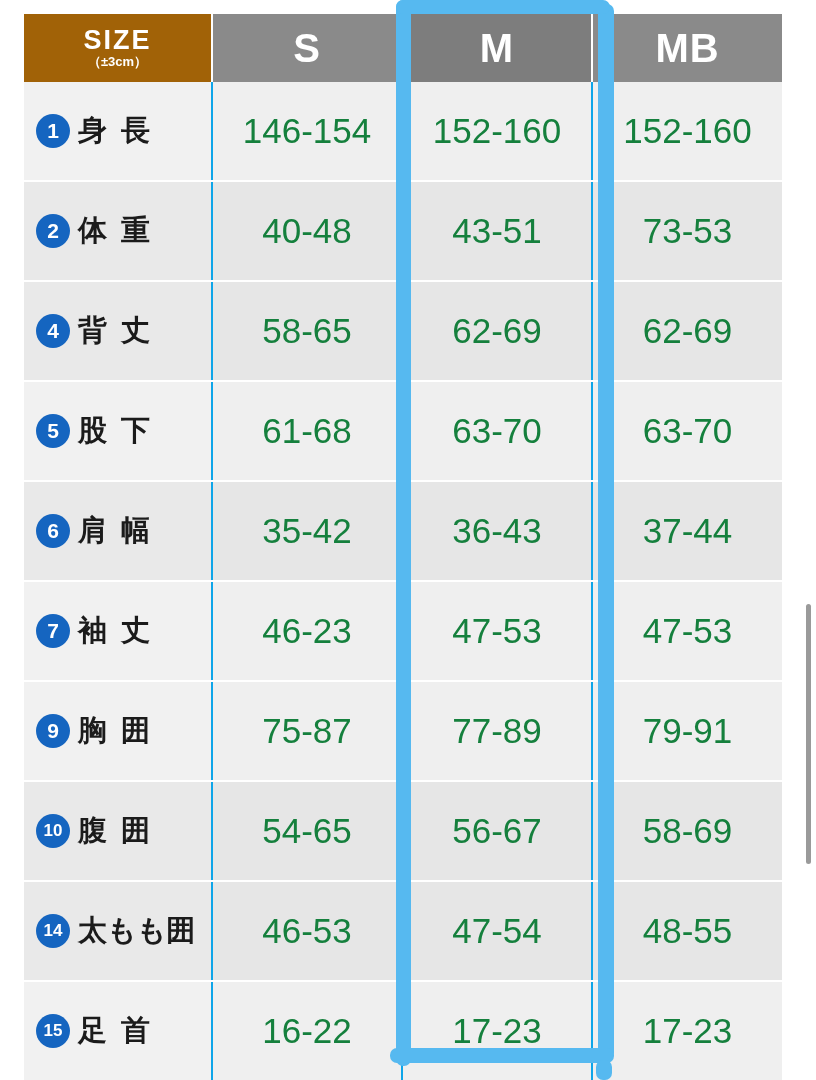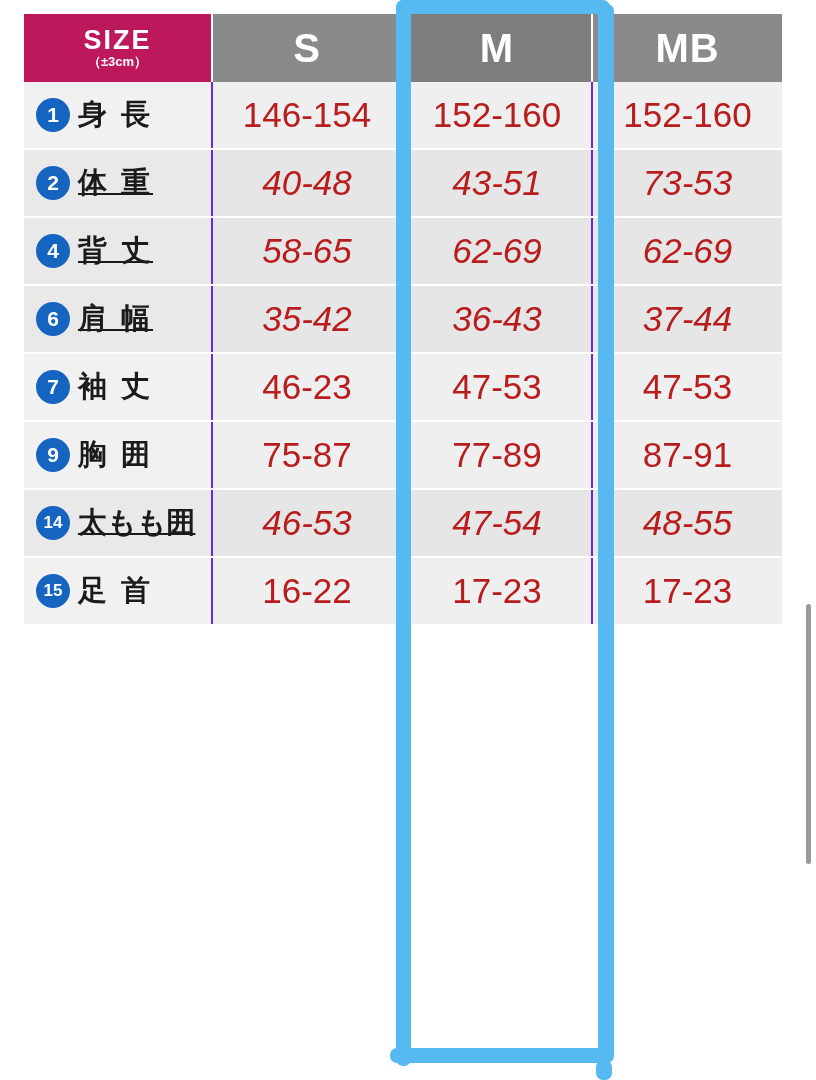--- a/index.html
+++ b/index.html
@@ -37,21 +37,21 @@
   
   thead th {
     height: 68px;
     padding: 0;
     margin: 0;
     vertical-align: middle;
     text-align: center;
     border: 0;
   }
   th.hd-label {
-    background: #be185d;
+    background: #a16207;
     color: #ffffff;
   }
   th.hd-label .hl-main {
     display: block;
     font-size: 27px;
     font-weight: bold;
     letter-spacing: 2px;
     line-height: 1.04;
   }
   th.hd-label .hl-sub {
@@ -69,21 +69,21 @@
     letter-spacing: 1px;
     border-left: 2px solid #ffffff;
   }
   th.hd-size.hd-m {
     background: #7d7d7d;
   }
 
   
   tbody td {
     height: 66px;
-    padding: 0;
+    padding: 16px;
     vertical-align: middle;
     border-bottom: 2px solid #ffffff;
   }
   td.lbl {
     background: #f1f1f1;
     color: #1b1b1b;
     padding-left: 12px;
     font-size: 29px;
     font-weight: bold;
     white-space: nowrap;
@@ -108,28 +108,28 @@
   }
   td.lbl .txt {
     vertical-align: middle;
     letter-spacing: 3px;
   }
   td.lbl .txt.tight {
     letter-spacing: 0px;
   }
   td.val {
     background: #efefef;
-    color: #b91c1c;
+    color: #15803d;
     text-align: center;
     font-size: 35px;
-    border-left: 2px solid #6d28d9;
+    border-left: 2px solid #0ea5e9;
     letter-spacing: 0px;
   }
-  tbody tr.alt td.val { background: #e6e6e6; font-style: italic; }
-  tbody tr.alt td.lbl { background: #e9e9e9; text-decoration: underline; }
+  tbody tr.alt td.val { background: #e6e6e6; }
+  tbody tr.alt td.lbl { background: #e9e9e9; }
 
   
   .marker {
     position: absolute;
     pointer-events: none;
   }
   .marker-line {
     position: absolute;
     background: #56b9f0;
     border-radius: 7px;
@@ -187,37 +187,49 @@
             <td class="val">40-48</td>
             <td class="val">43-51</td>
             <td class="val">73-53</td>
           </tr>
           <tr class="alt">
             <td class="lbl"><span class="num">4</span><span class="txt">背 丈</span></td>
             <td class="val">58-65</td>
             <td class="val">62-69</td>
             <td class="val">62-69</td>
           </tr>
+          <tr>
+            <td class="lbl"><span class="num">5</span><span class="txt">股 下</span></td>
+            <td class="val">61-68</td>
+            <td class="val">63-70</td>
+            <td class="val">63-70</td>
+          </tr>
           <tr class="alt">
             <td class="lbl"><span class="num">6</span><span class="txt">肩 幅</span></td>
             <td class="val">35-42</td>
             <td class="val">36-43</td>
             <td class="val">37-44</td>
           </tr>
           <tr>
             <td class="lbl"><span class="num">7</span><span class="txt">袖 丈</span></td>
             <td class="val">46-23</td>
             <td class="val">47-53</td>
             <td class="val">47-53</td>
           </tr>
           <tr>
             <td class="lbl"><span class="num">9</span><span class="txt">胸 囲</span></td>
             <td class="val">75-87</td>
             <td class="val">77-89</td>
-            <td class="val">87-91</td>
+            <td class="val">79-91</td>
+          </tr>
+          <tr class="alt">
+            <td class="lbl"><span class="num two">10</span><span class="txt">腹 囲</span></td>
+            <td class="val">54-65</td>
+            <td class="val">56-67</td>
+            <td class="val">58-69</td>
           </tr>
           <tr class="alt">
             <td class="lbl"><span class="num two">14</span><span class="txt tight">太もも囲</span></td>
             <td class="val">46-53</td>
             <td class="val">47-54</td>
             <td class="val">48-55</td>
           </tr>
           <tr>
             <td class="lbl"><span class="num two">15</span><span class="txt">足 首</span></td>
             <td class="val">16-22</td>

